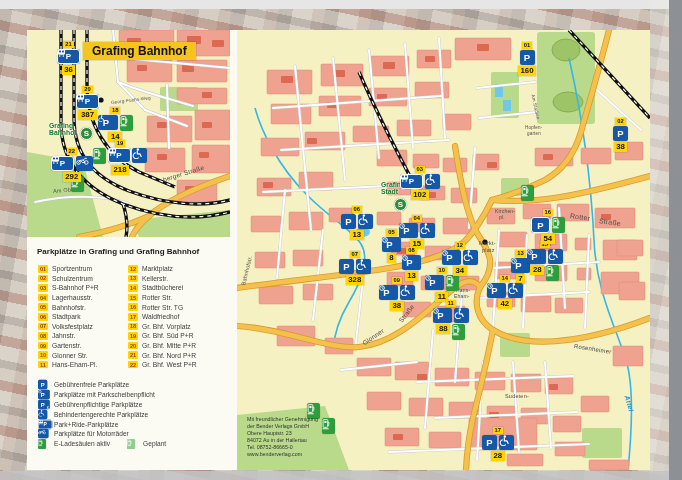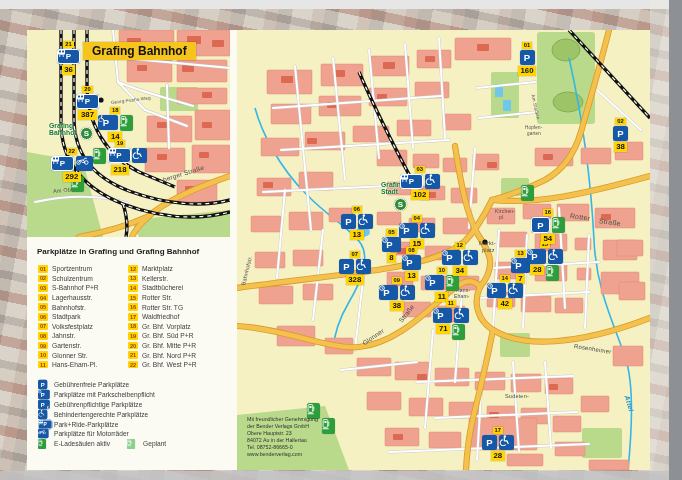--- a/index.html
+++ b/index.html
@@ -808,21 +808,21 @@
               </svg></span>
             <span class="ic ic-wc">
               <svg viewBox="0 0 12 12" width="11" height="11">
                 <circle cx="6.4" cy="1.7" r="1.3" fill="#fff"></circle>
                 <path d="M5.8 3.2 V6.4 H8.6 L10 9.2" fill="none" stroke="#fff" stroke-width="1.3" stroke-linecap="round" stroke-linejoin="round"></path>
                 <path d="M7.3 10.3 A3.3 3.3 0 1 1 4.2 5.1" fill="none" stroke="#fff" stroke-width="1.1"></path>
               </svg>
             </span>
           </div>
           <div class="bcrow">
-            <div class="bcount">71</div>
+            <div class="bcount">88</div>
             <span class="ic ic-ev">
               <svg viewBox="0 0 10 13" width="9" height="12">
                 <rect x="1.2" y="1.6" width="5.2" height="8.6" rx="1" fill="none" stroke="#fff" stroke-width="1"></rect>
                 <rect x="2.6" y="3.2" width="2.4" height="2.2" fill="#fff"></rect>
                 <path d="M6.4 4.4 H7.6 V7.4 C7.6 8.6 6.4 8.6 6.4 7.6" fill="none" stroke="#fff" stroke-width="0.9"></path>
                 <path d="M0.6 11.8 H7.4" stroke="#fff" stroke-width="1.1"></path>
               </svg>
             </span>
           </div>
         </div>

